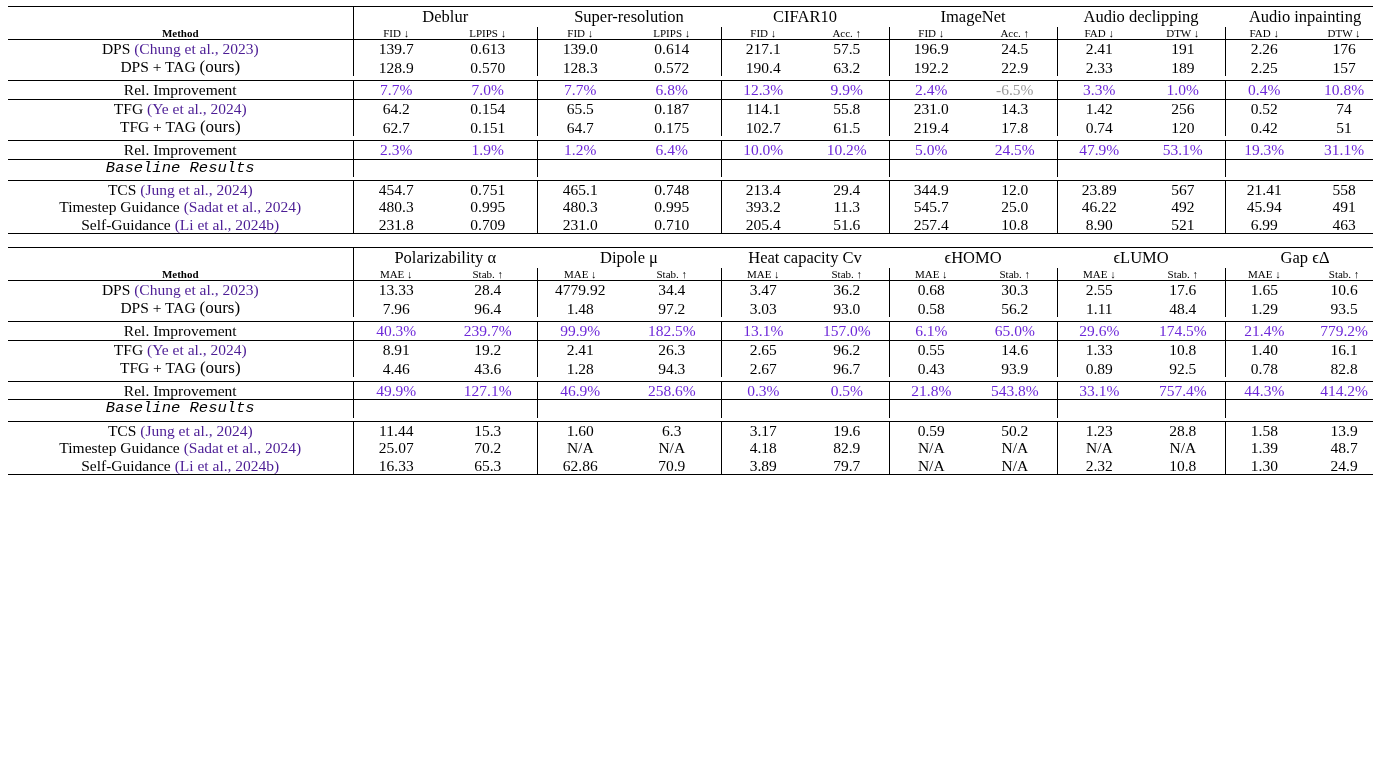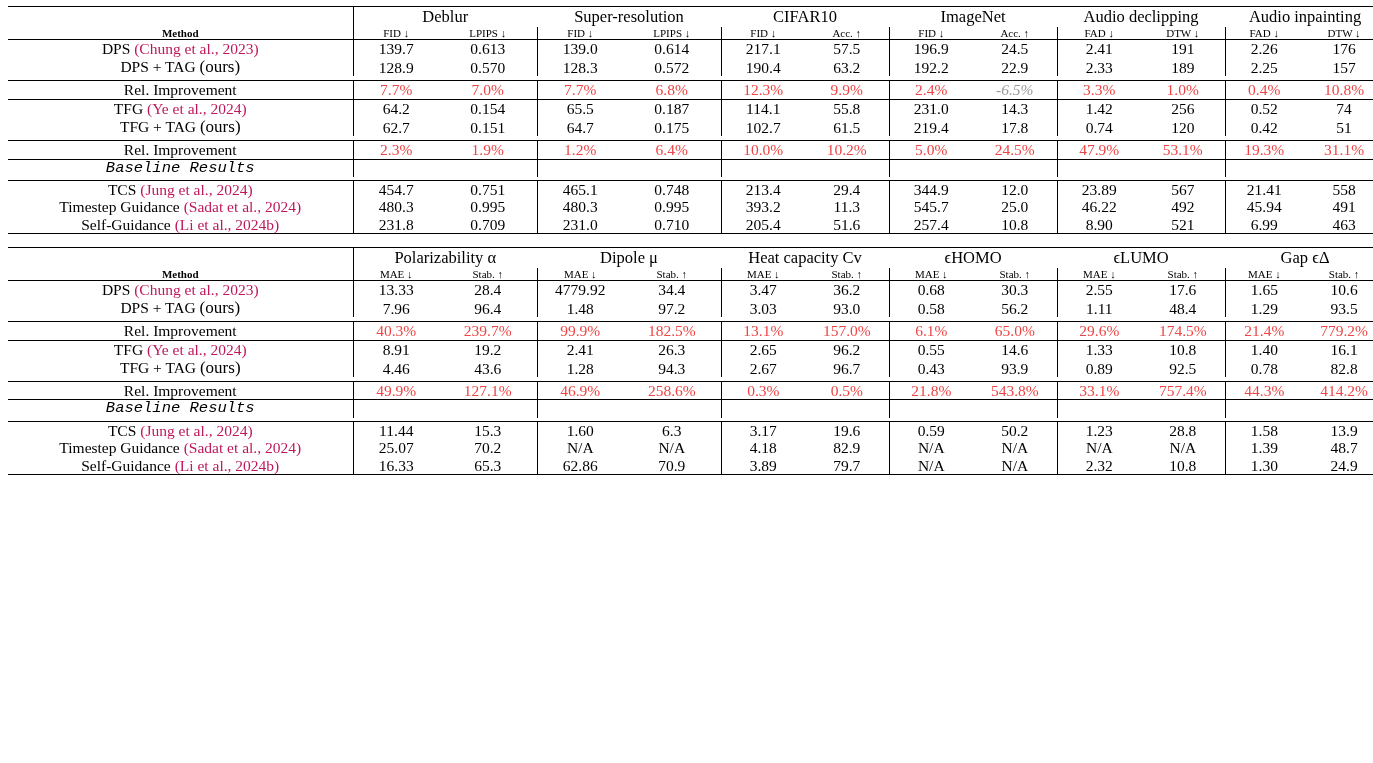--- a/index.html
+++ b/index.html
@@ -45,23 +45,23 @@
     font-weight: bold;
     font-size: 16.5px;
     padding-bottom: 2px;
   }
   .subhead {
     font-size: 11px;
     padding-bottom: 3px;
   }
   .rowtxt { font-size: 15.5px; }
   .bold { font-weight: bold; }
-  .cite { color: #be185d; }
-  .green { color: #ef4444; }
-  .gray { color: #9a9a9a; font-style: italic; }
+  .cite { color: #4c1d95; }
+  .green { color: #6d28d9; }
+  .gray { color: #9a9a9a; }
   .ital { font-style: italic; font-family: Liberation Mono, monospace; }
   .hr-thick { border-top: 1.4px solid #000; }
   .hr-thin  { border-top: 0.8px solid #000; }
   .sep-row td { height: 0; padding: 0; line-height: 0; font-size: 0; }
   .pad-top td { padding-top: 5px; }
   .pad-bot td { padding-bottom: 4px; }
   .cell { padding-top: 1px; padding-bottom: 1px; line-height: 1.12; }
   .ours { font-size: 17px; }
   .tablegap { height: 13px; }
 </style>

